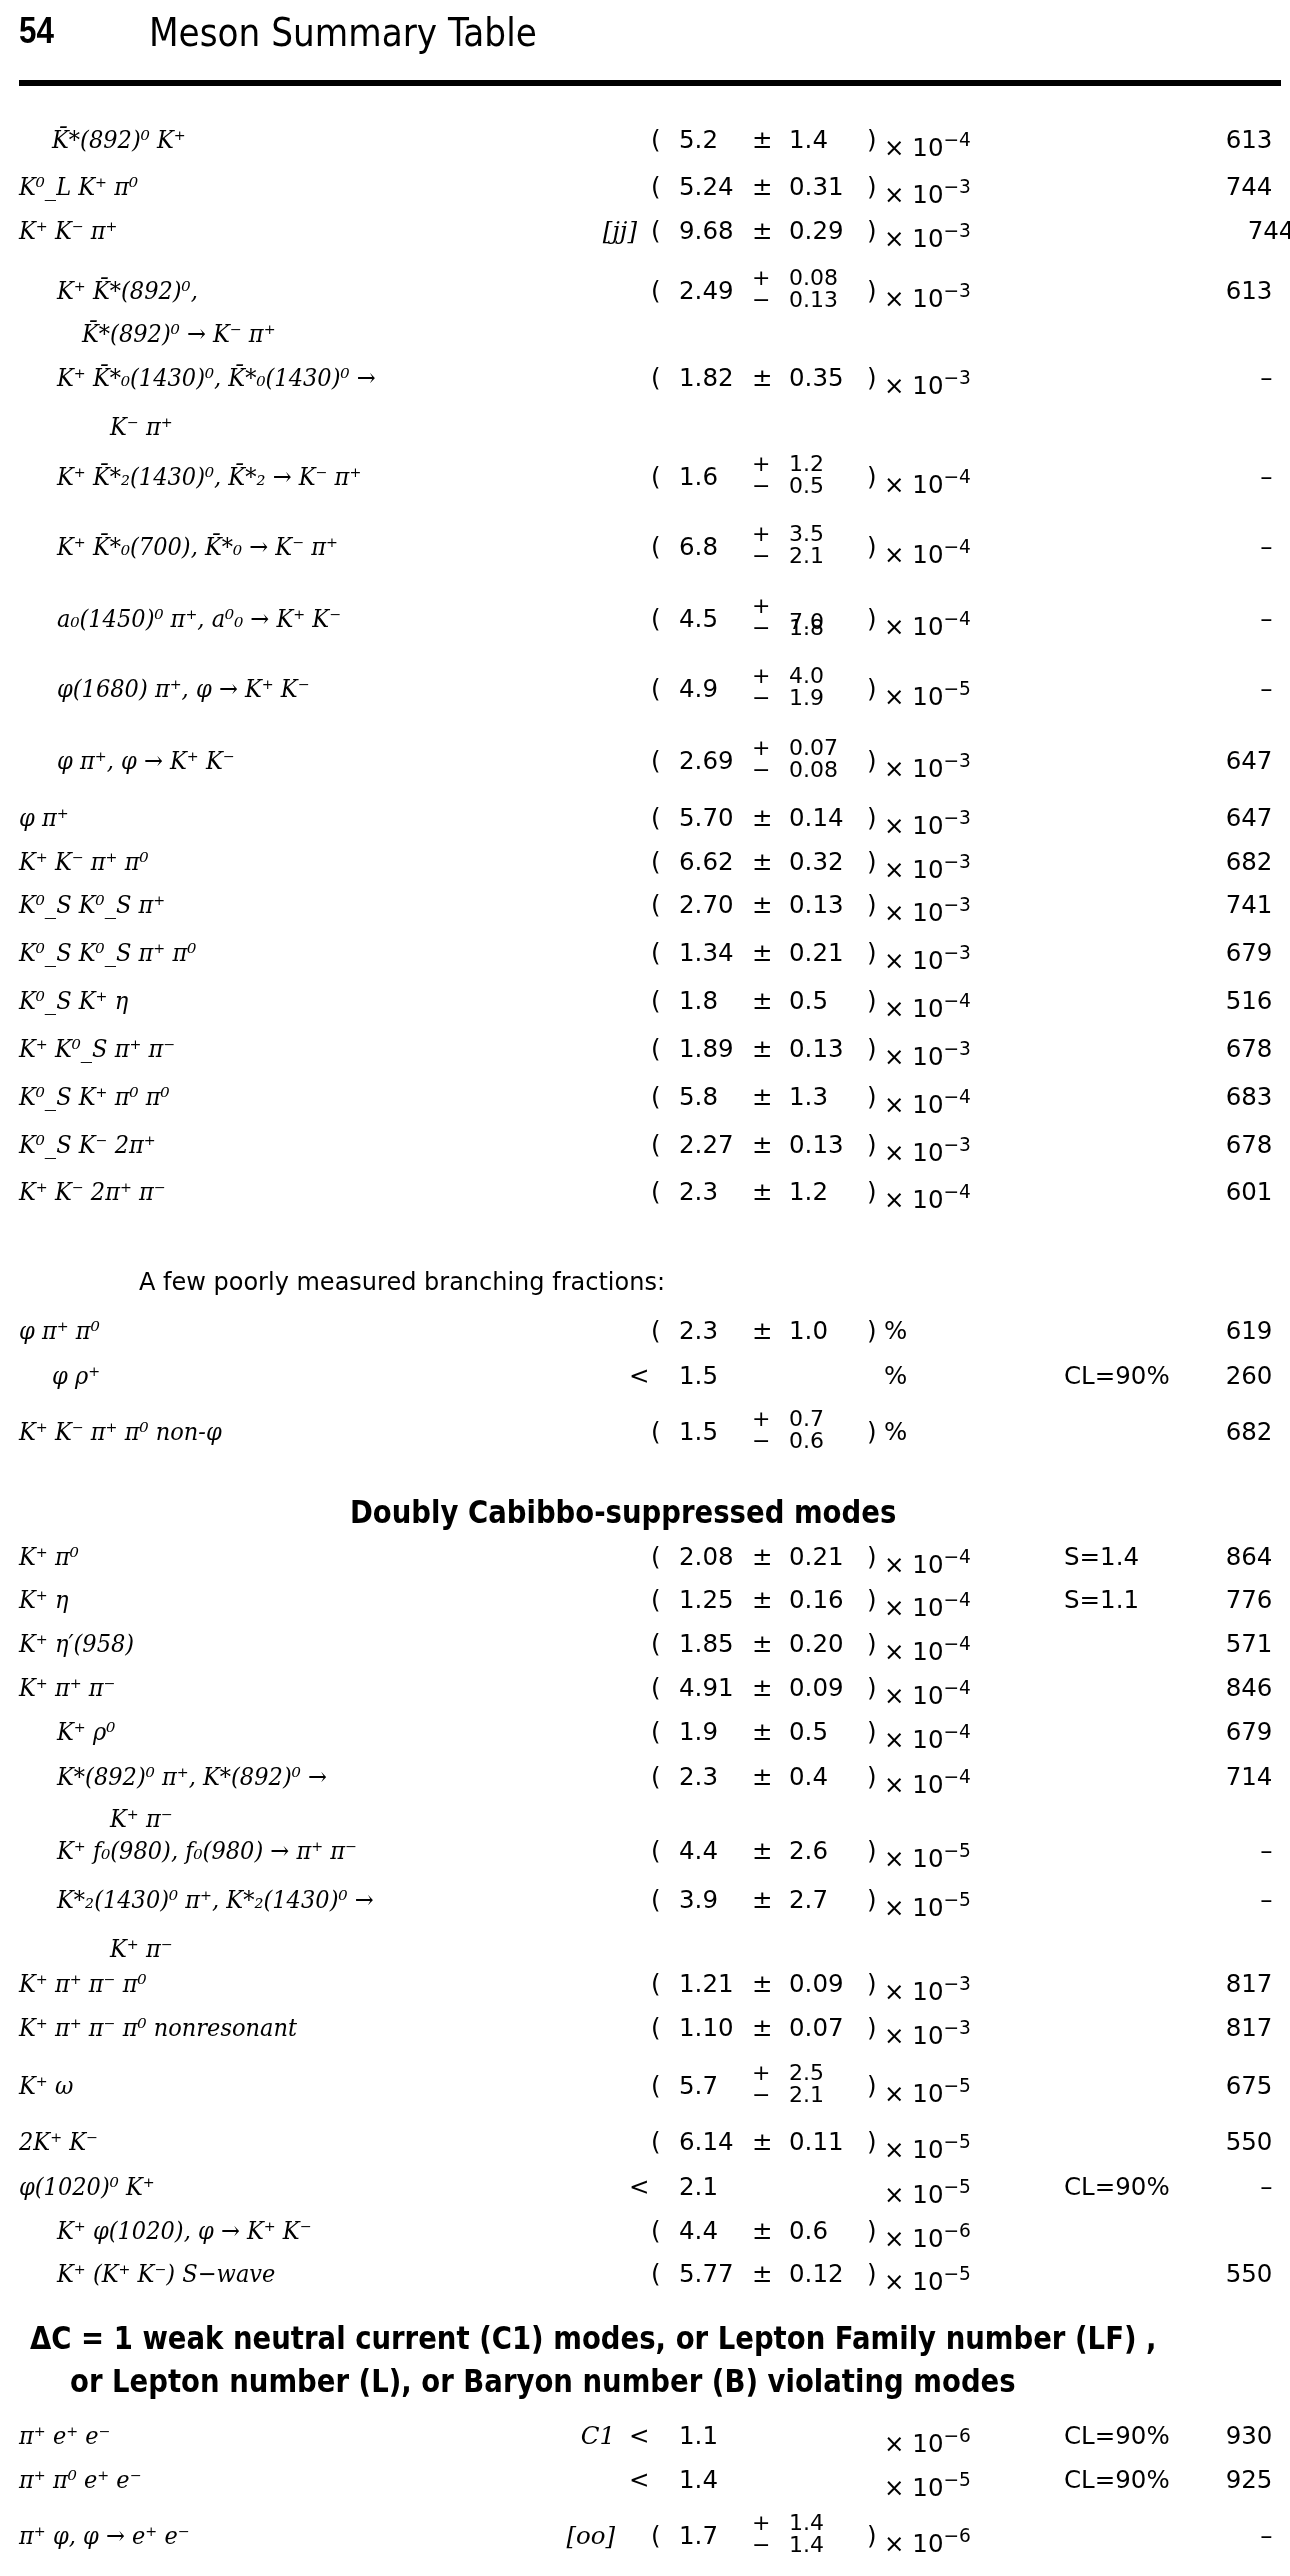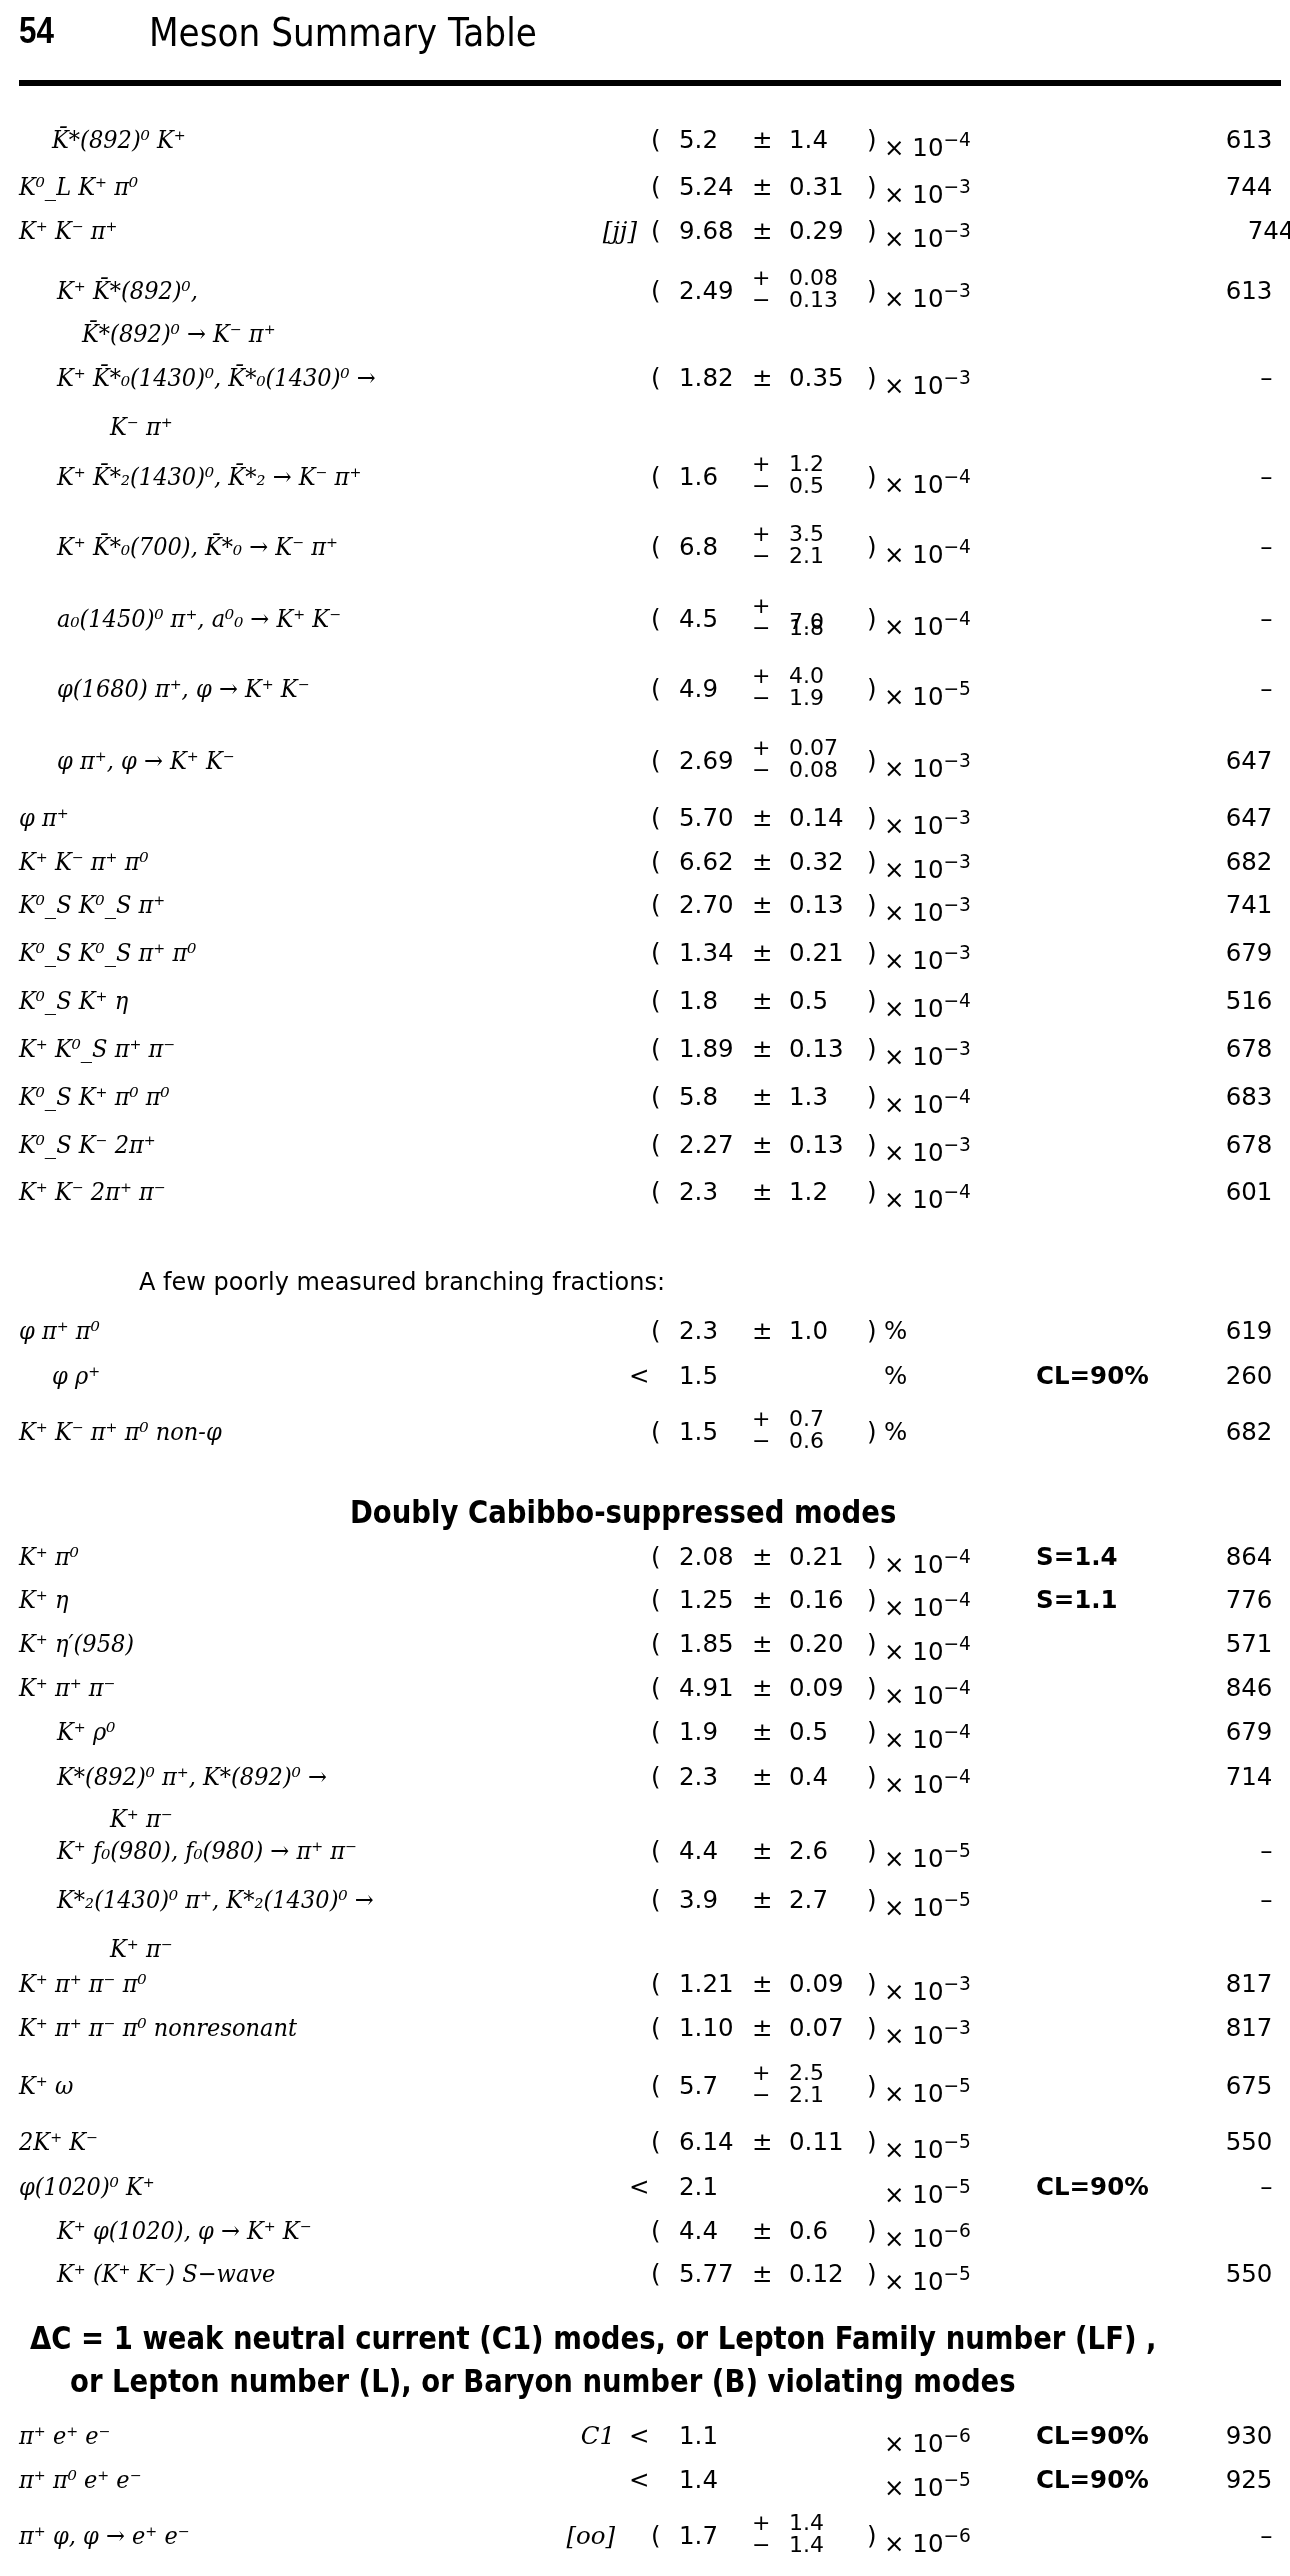--- a/index.html
+++ b/index.html
@@ -17,21 +17,21 @@
   .lt { position:absolute; top:0; left:629px; font-family:"DejaVu Sans", sans-serif; }
   .lp { position:absolute; top:0; left:651px; }
   .val { position:absolute; top:0; left:679px; }
   .pm { position:absolute; top:0; left:752px; }
   .err { position:absolute; top:0; left:789px; }
   .pm2 { position:absolute; left:752px; font-size:22px; line-height:20px; }
   .err2 { position:absolute; left:789px; font-size:22px; line-height:20px; }
   .rp { position:absolute; top:0; left:867px; }
   .unit { position:absolute; top:0; left:884px; white-space:nowrap; }
   .unit sup { font-size:18.6px; vertical-align:10px; }
-  .scl { position:absolute; top:0; left:1036px; white-space:nowrap;font-weight:bold; }
+  .scl { position:absolute; top:0; left:1064px; white-space:nowrap; }
   .p { position:absolute; top:0; right:18.6px; text-align:right; }
   .plain { position:absolute; white-space:nowrap; font-size:24px; }
   .heading { position:absolute; font-weight:bold; font-size:32px; white-space:nowrap;
              font-family:"DejaVu Sans", sans-serif; transform:scaleX(0.86); transform-origin:left; }
   .cont { position:absolute; white-space:nowrap; font-family:"DejaVu Serif", serif; font-style:italic; font-size:24.5px;
           transform:scaleX(0.92); transform-origin:left; }
 </style>
 </head>
 <body>
 

